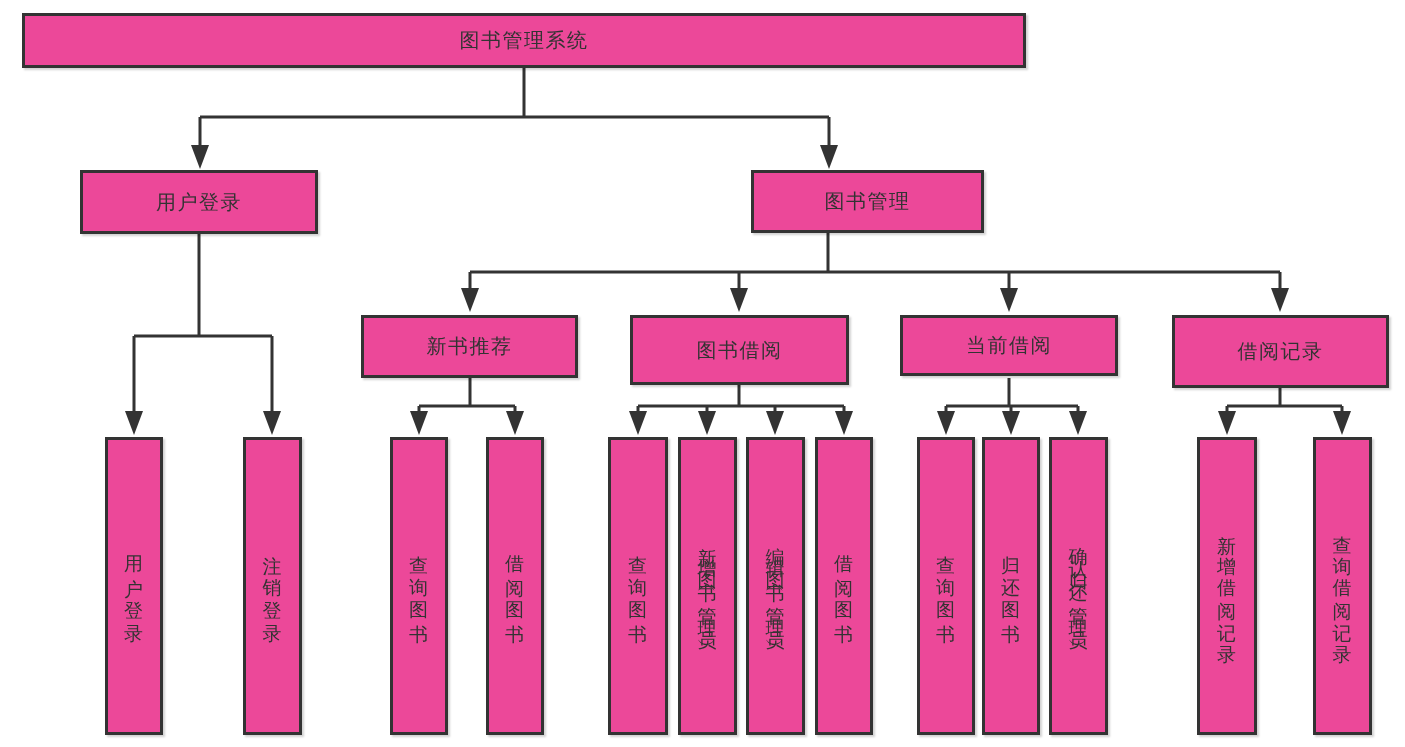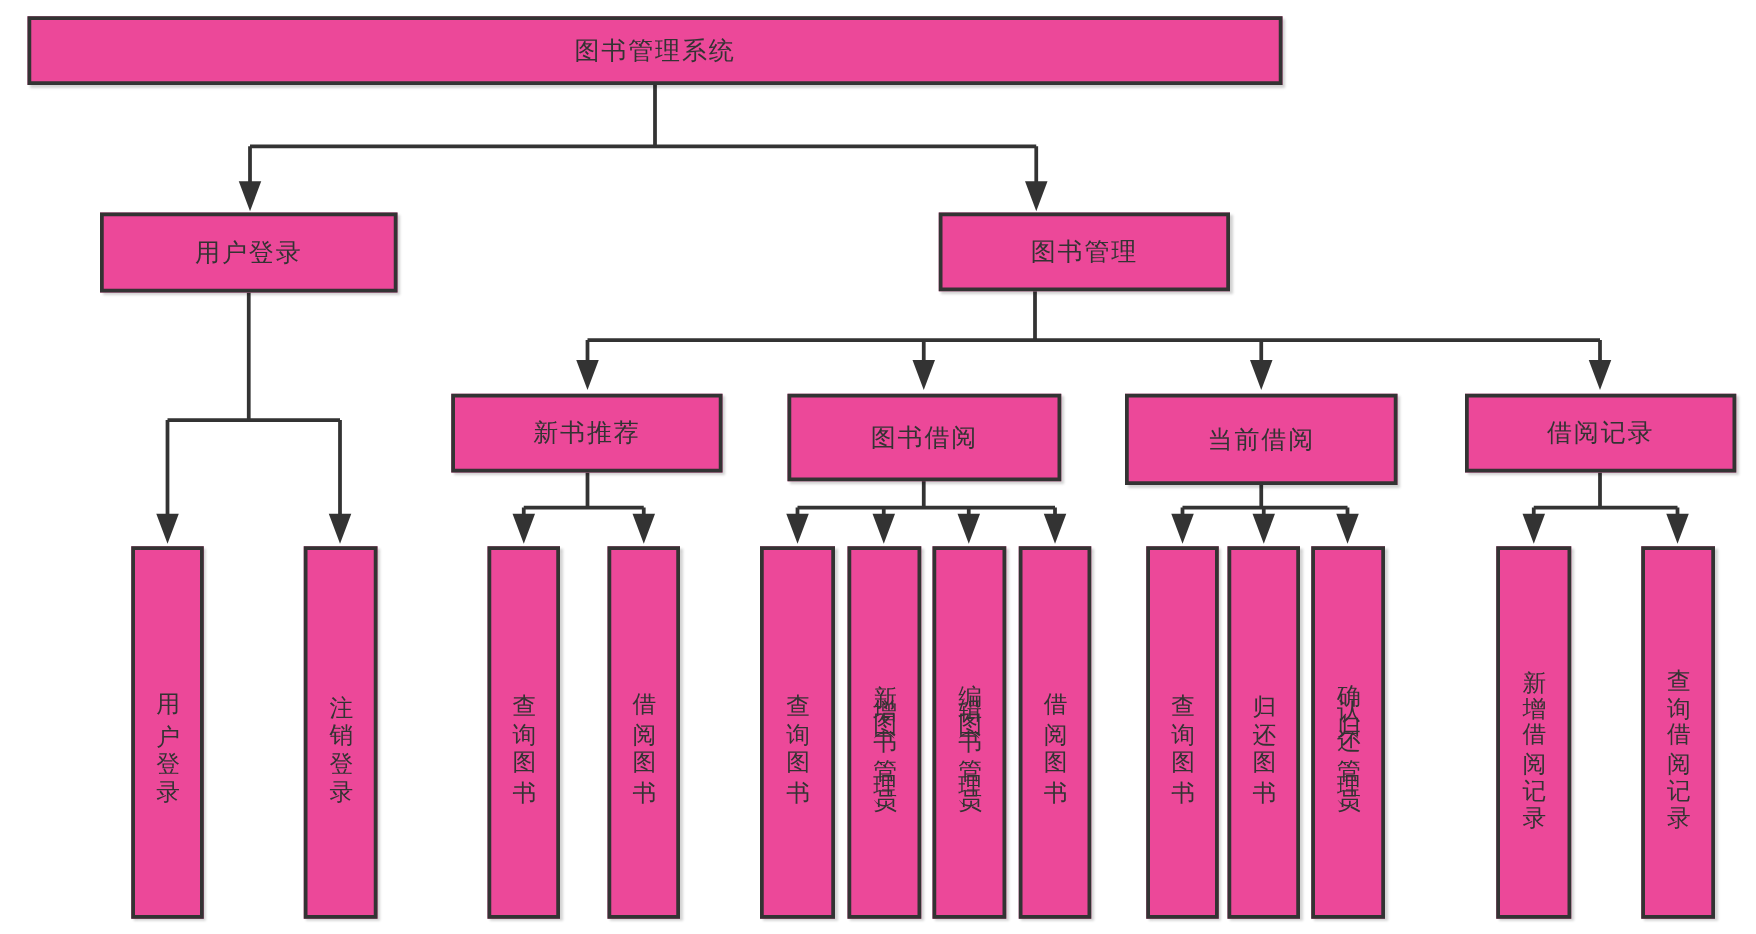--- a/index.html
+++ b/index.html
@@ -25,22 +25,22 @@
     position:absolute;top:715px;right:3px;z-index:5;
     font-size:20px;color:#a9a9a9;letter-spacing:0.5px;white-space:nowrap;
   }
 
   
   .n-root{left:22px;top:13px;width:1004px;height:55px;}
   .n-user-login{left:80px;top:170px;width:238px;height:64px;}
   .n-book-mgmt{left:712px;top:170px;width:233px;height:63px;margin-left:39px;}
   .n-new-rec{left:361px;top:315px;width:217px;height:63px;}
   .n-borrow{left:630px;top:315px;width:219px;height:70px;}
-  .n-current{left:900px;top:315px;width:218px;height:73px;}
-  .n-records{left:1172px;top:315px;width:217px;height:63px;}
+  .n-current{left:900px;top:315px;width:218px;height:61px;}
+  .n-records{left:1172px;top:315px;width:217px;height:73px;}
   .leaf{top:437px;height:298px;}
   .l1{left:105px;width:58px;}
   .l2{left:243px;width:59px;}
   .l3{left:390px;width:58px;}
   .l4{left:486px;width:58px;}
   .l5{left:608px;width:60px;}
   .l6{left:678px;width:59px;}
   .l7{left:746px;width:59px;}
   .l8{left:815px;width:58px;}
   .l9{left:917px;width:58px;}

